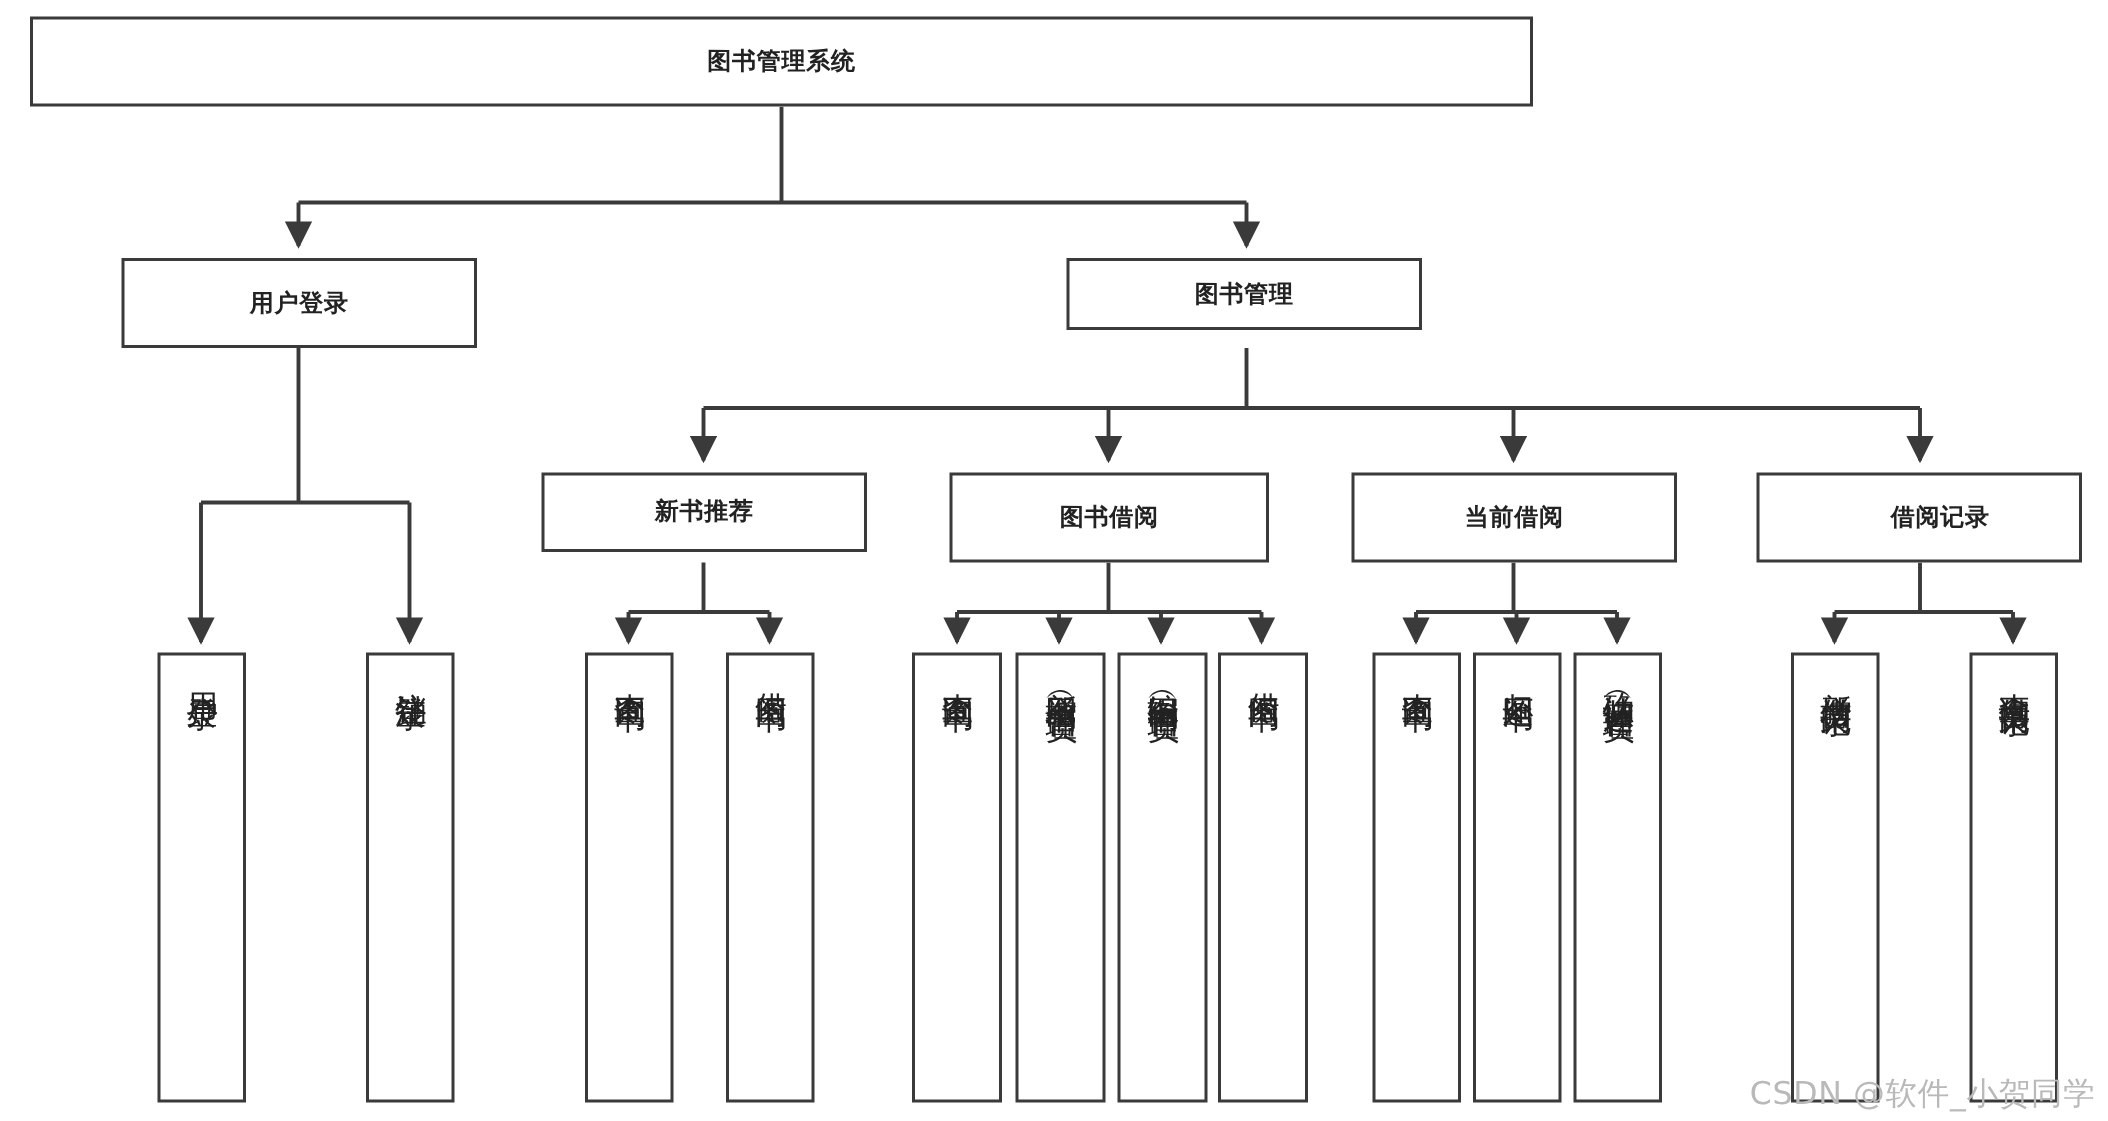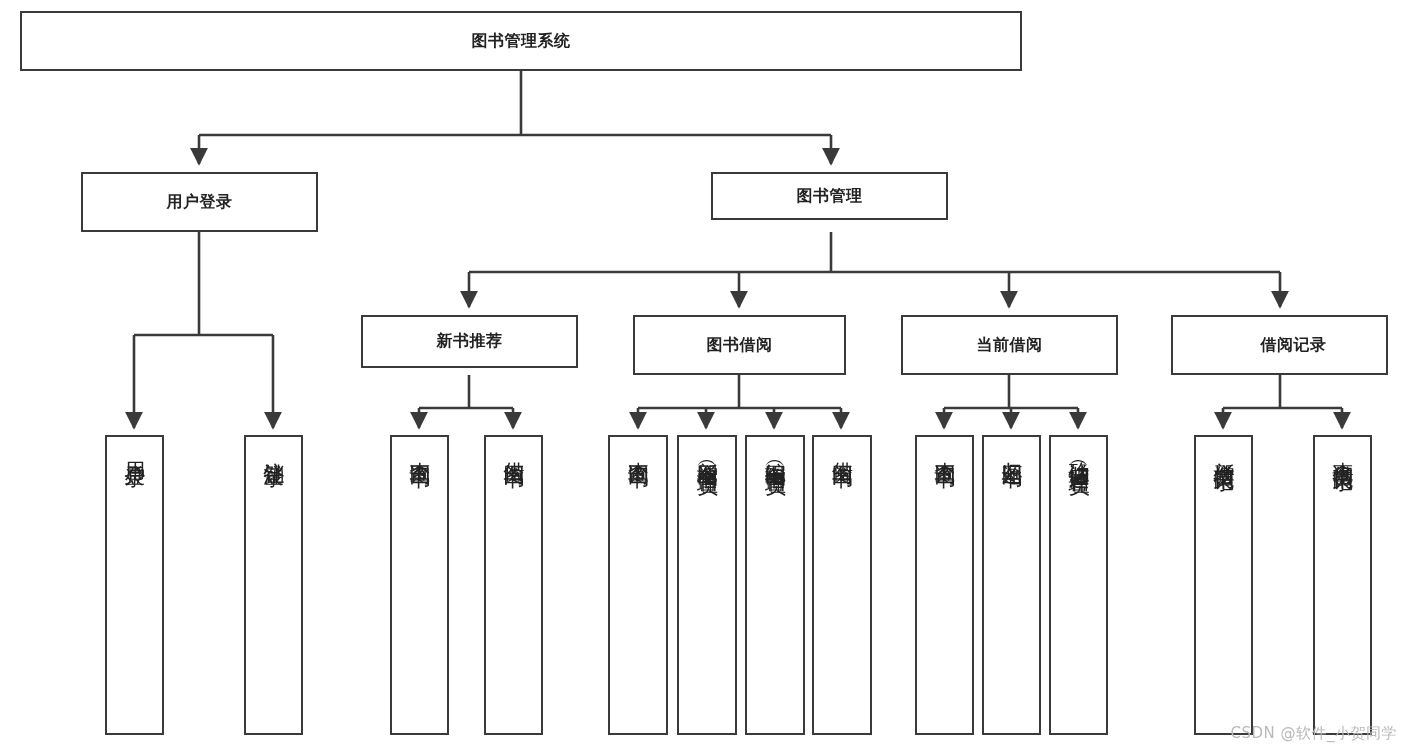--- a/index.html
+++ b/index.html
@@ -57,21 +57,21 @@
     text-orientation: upright;
     font-size: 21px;
     letter-spacing: 2px;
     line-height: 1;
     white-space: nowrap;
   }
   #watermark {
     position: absolute;
     right: 8px;
     bottom: 4px;
-    font-size: 15px;
+    font-size: 21px;
     color: #b9b9b9;
     letter-spacing: 0.5px;
     white-space: nowrap;
     user-select: none;
   }
 </style>
 </head>
 <body>
 
 <div id="diagram-root">

